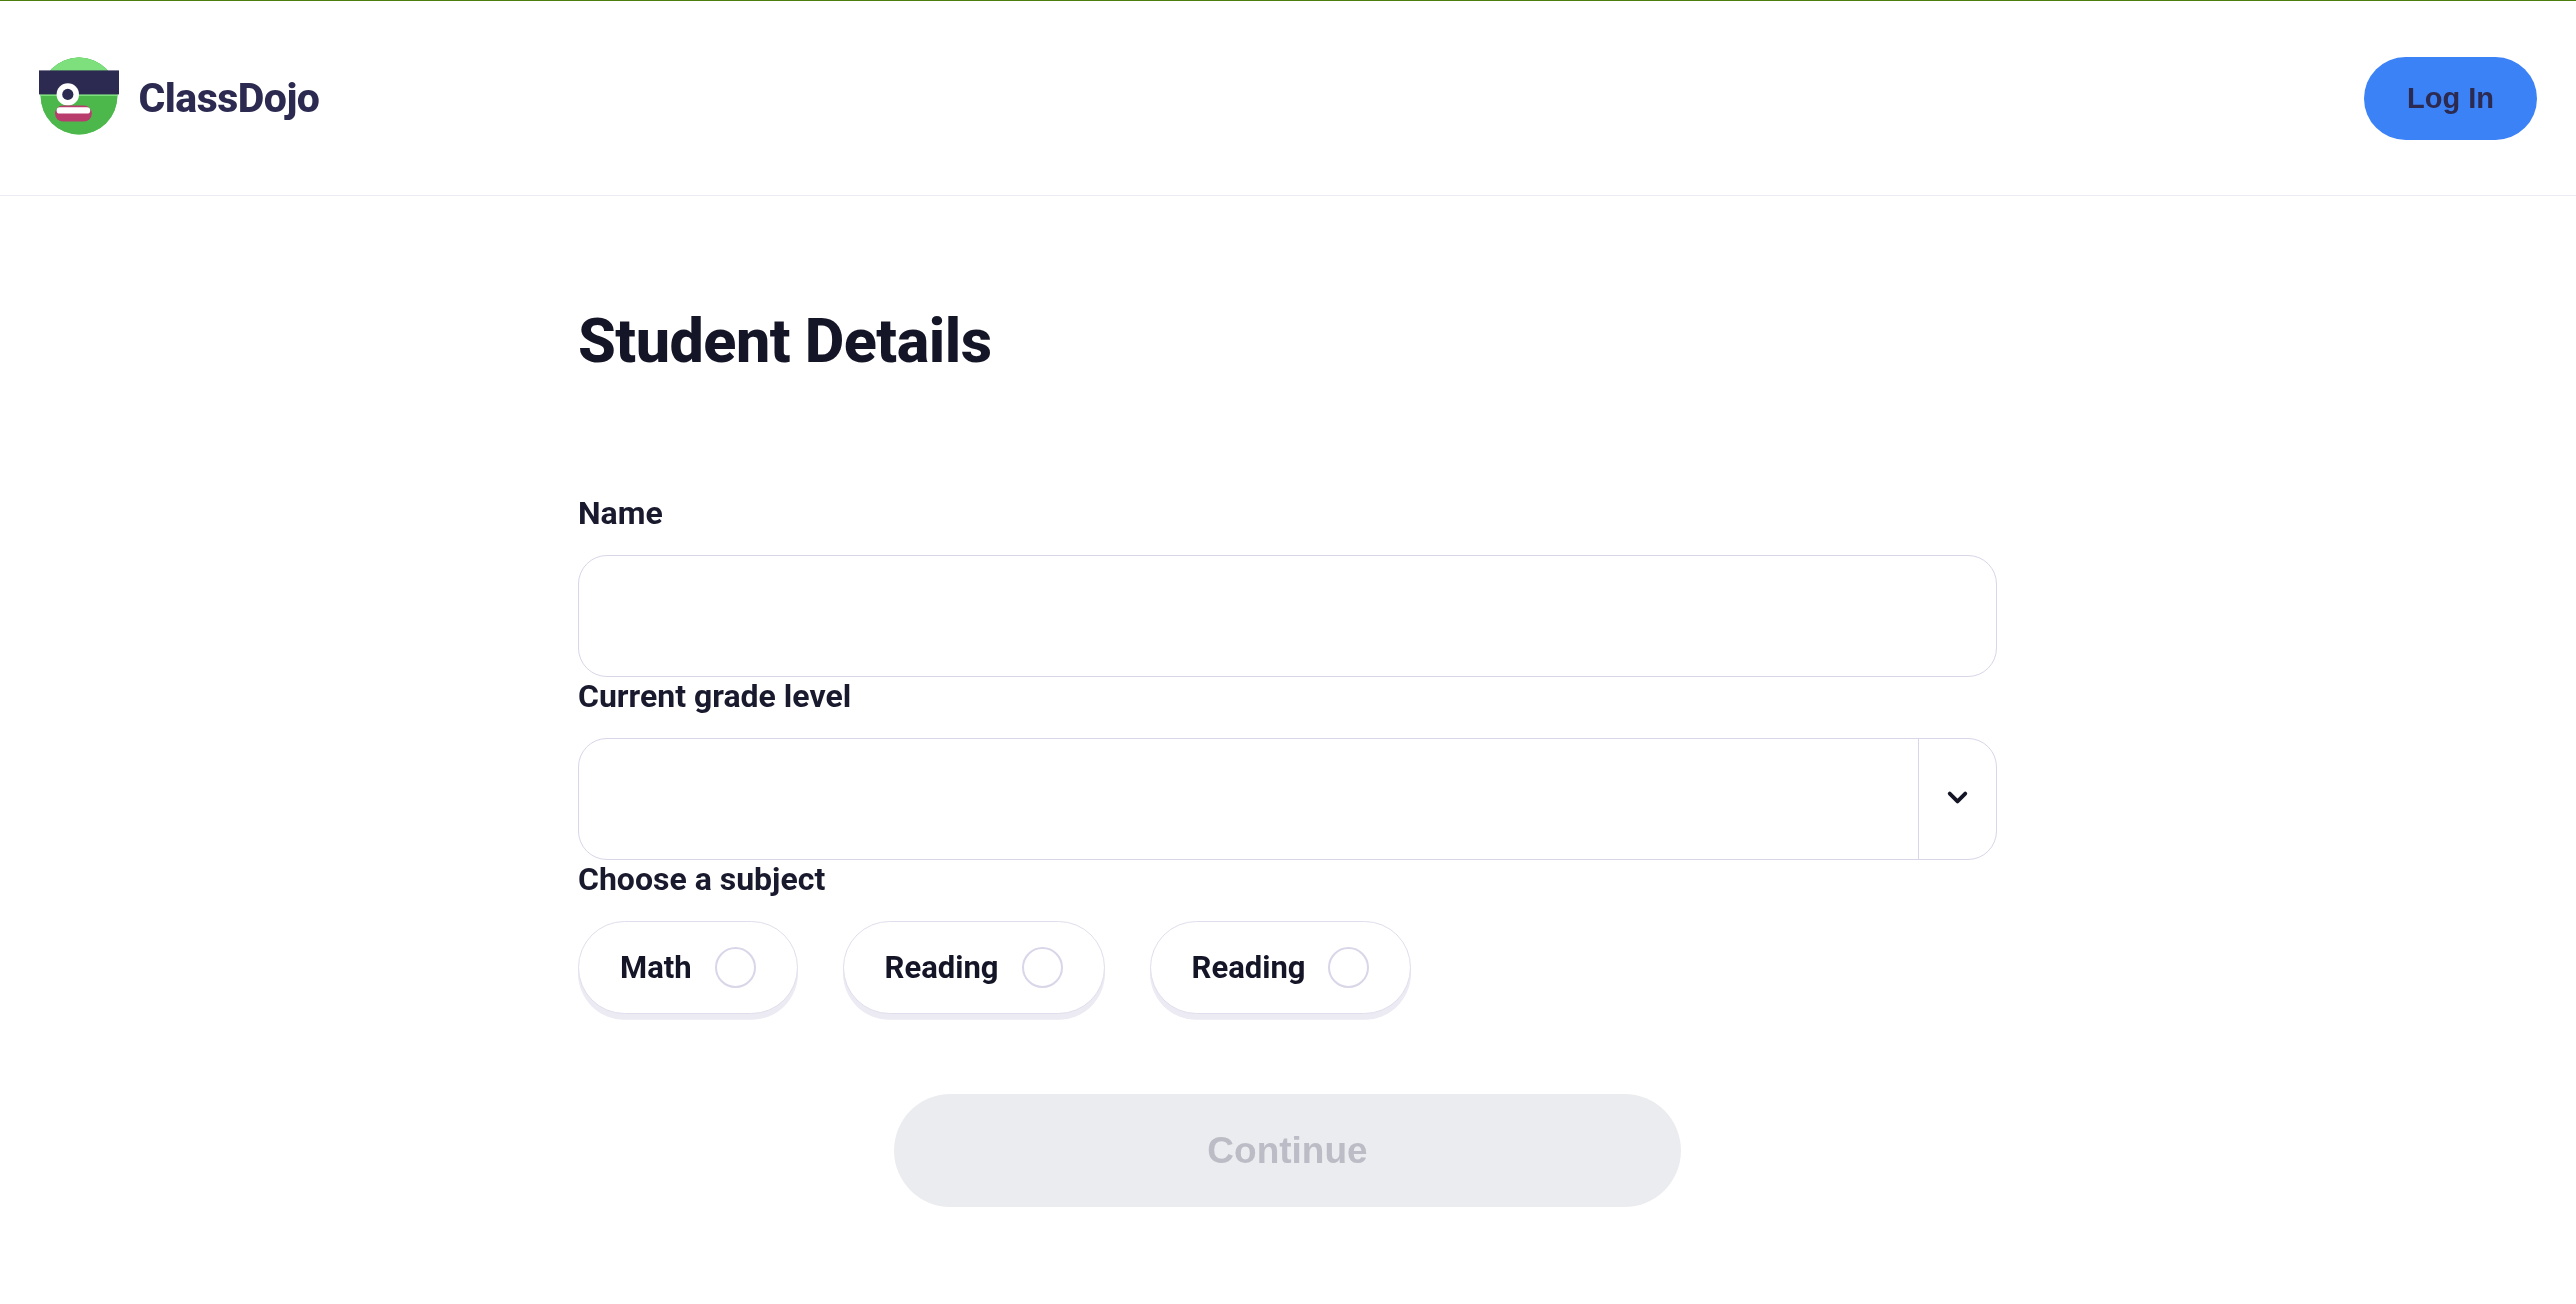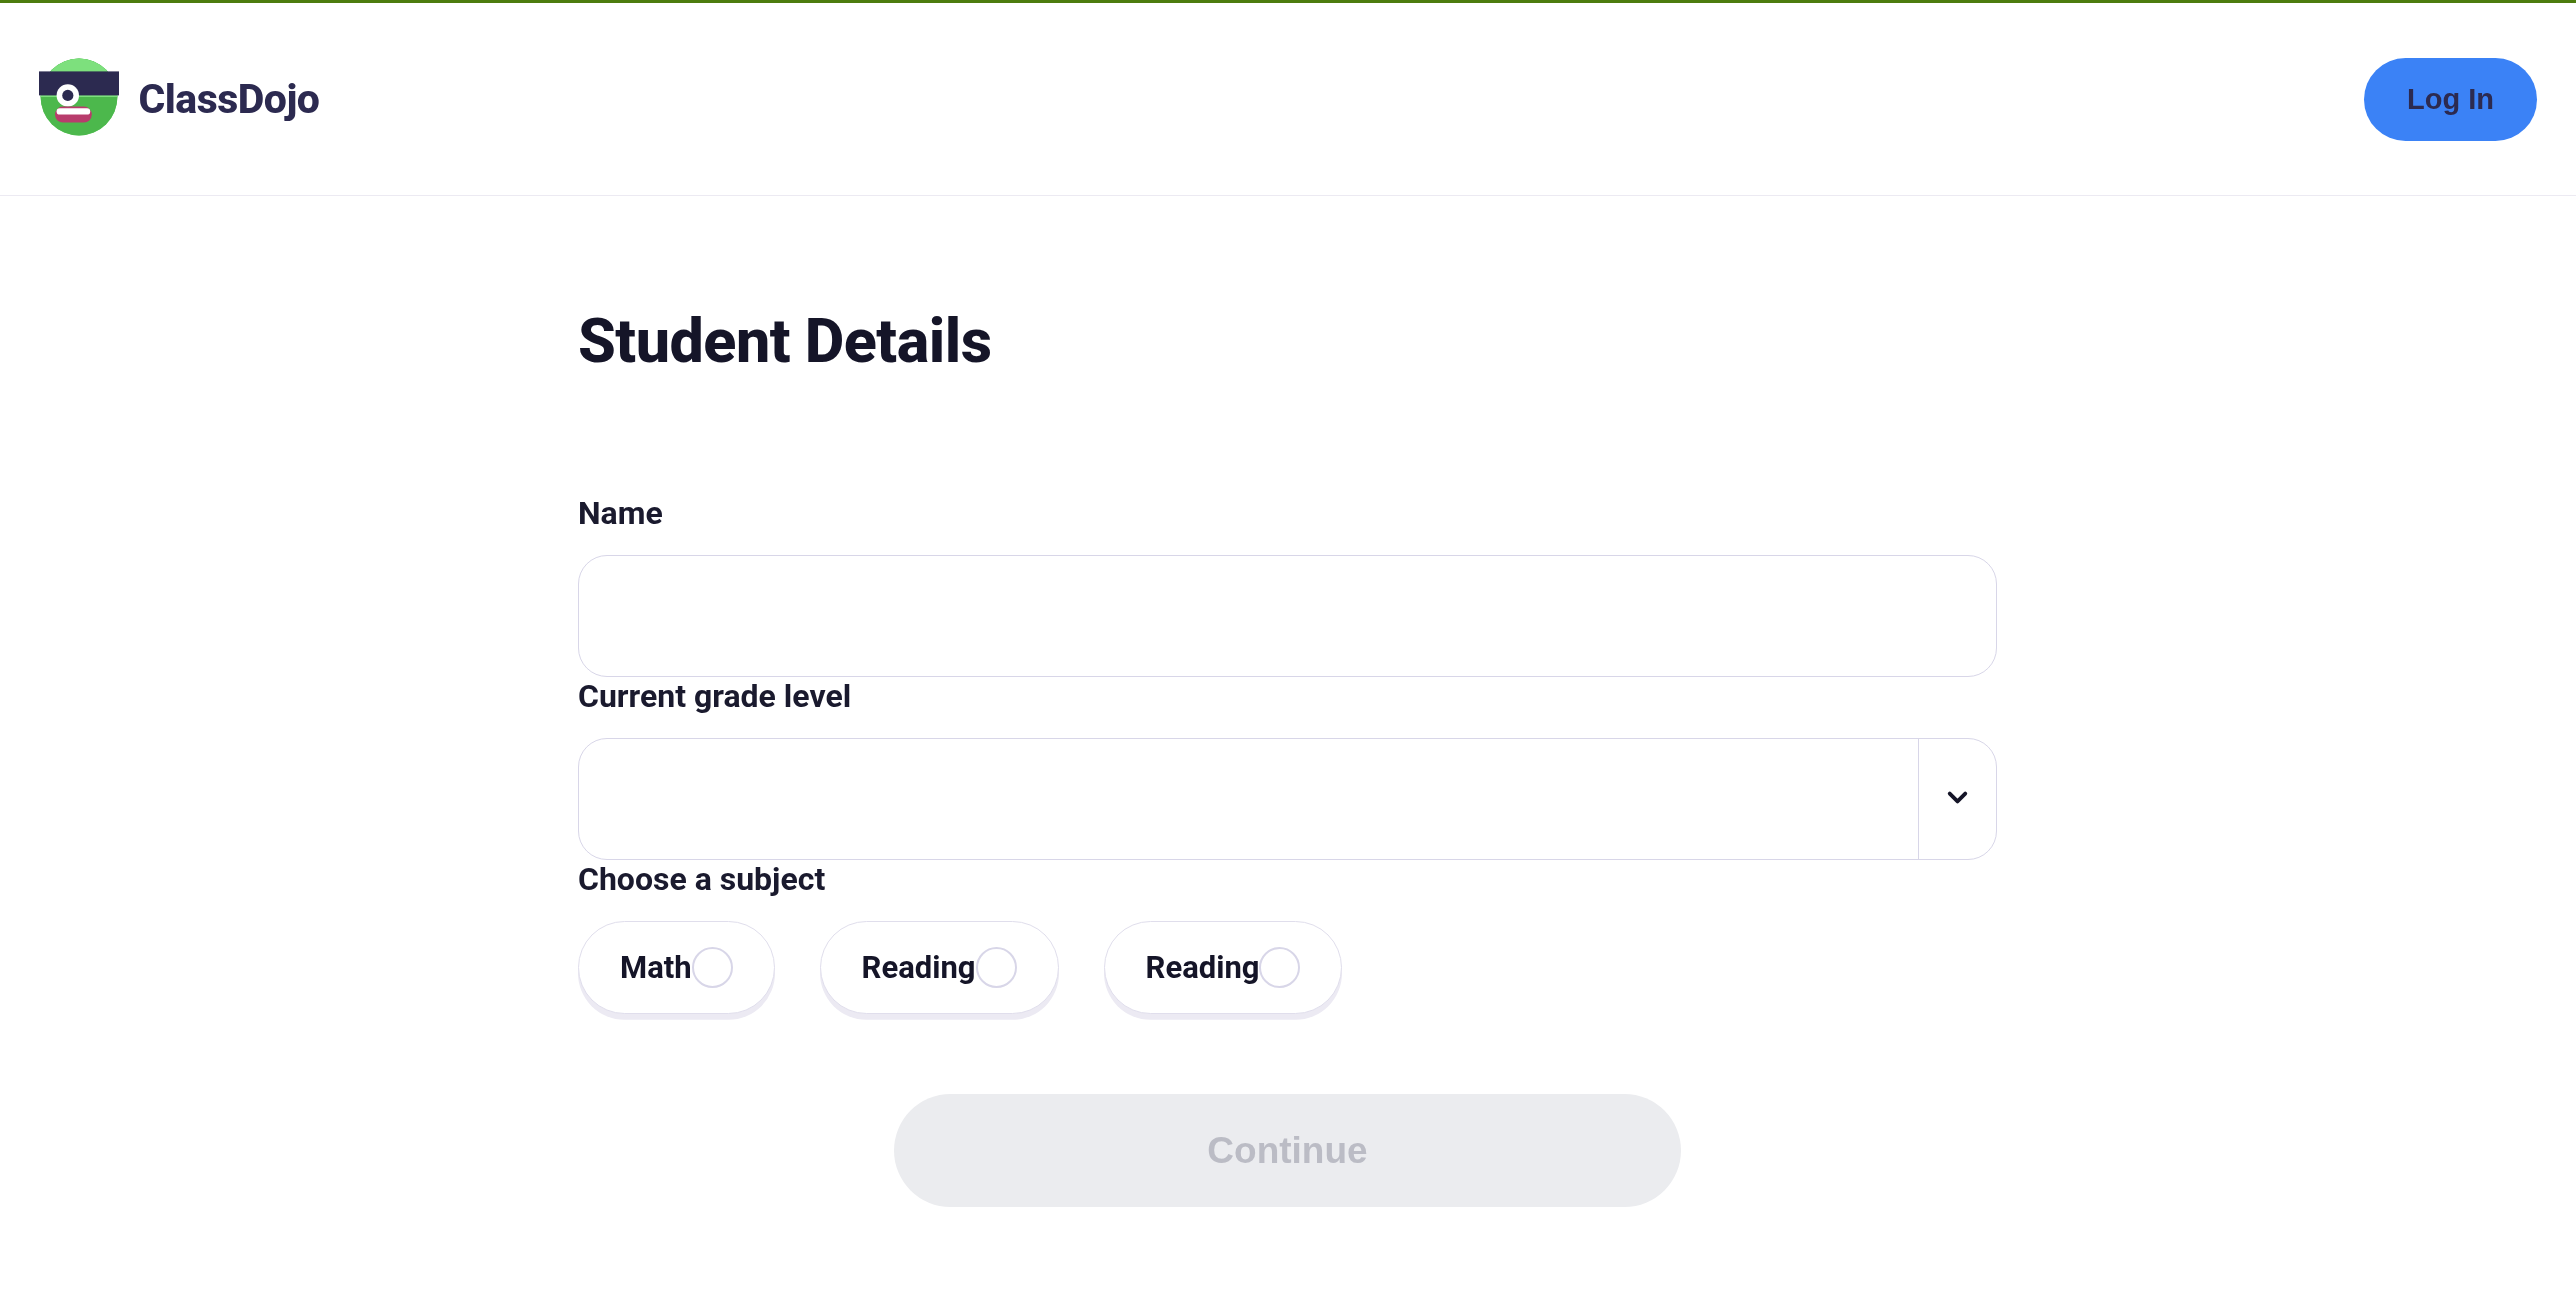--- a/index.html
+++ b/index.html
@@ -9,21 +9,21 @@
   }
   body {
     font-family: -apple-system, BlinkMacSystemFont, "Segoe UI", Roboto, Helvetica, Arial, sans-serif;
     background: #fff;
     color: #1a1a2e;
     width: 2576px;
     height: 1305px;
   }
   .topbar {
     height: 196px;
-    border-top: 3px solid #4d7c0f;
+    border-top: 1px solid #4d7c0f;
     border-bottom: 1.9px solid #eceaf2;
     display: flex;
     align-items: center;
     justify-content: space-between;
     padding: 0 39px;
     background: #fff;
   }
   .logo-wrap {
     display: flex;
     align-items: center;
@@ -119,20 +119,21 @@
     height: 31px;
   }
 
   .subject-row {
     display: flex;
     gap: 45px;
   }
   .subject-chip {
     display: flex;
     align-items: center;
+    gap: 23px;
     border: 1.9px solid #e0deec;
     border-radius: 971px;
     padding: 25px 41px;
     font-size: 31px;
     font-weight: 700;
     color: #151528;
     background: #fff;
     cursor: pointer;
     box-shadow: 0 5.8px 0 0 #eceaf3;
   }

